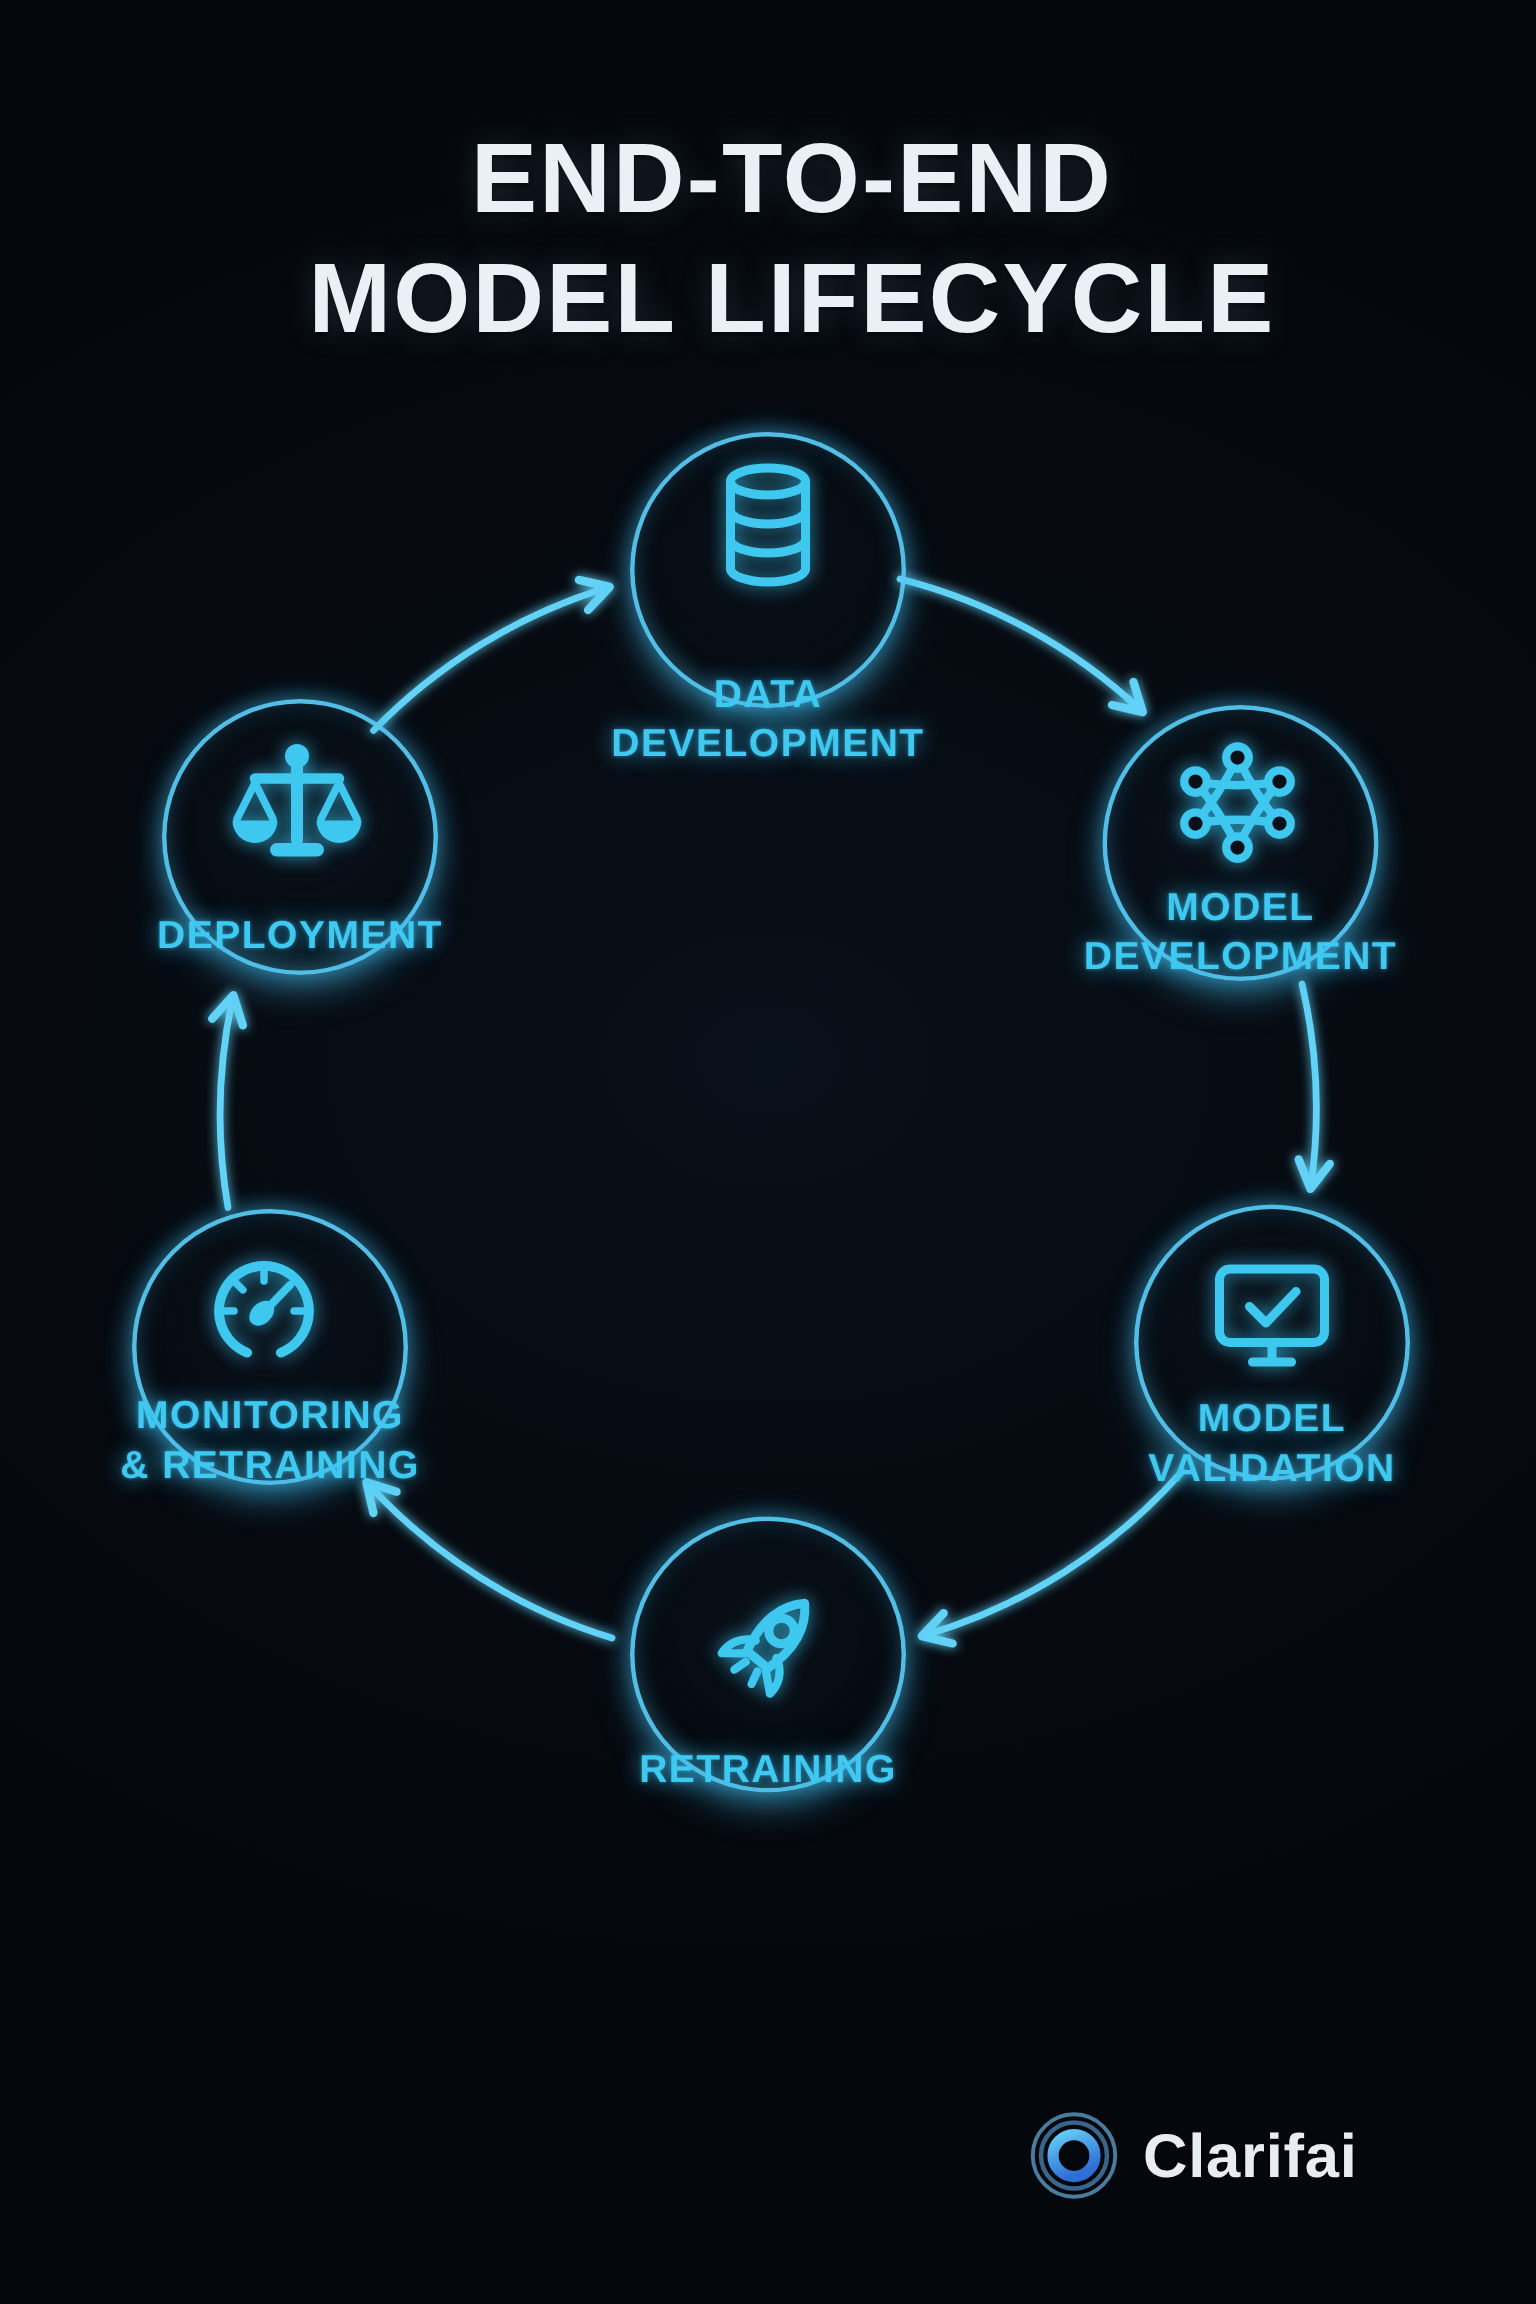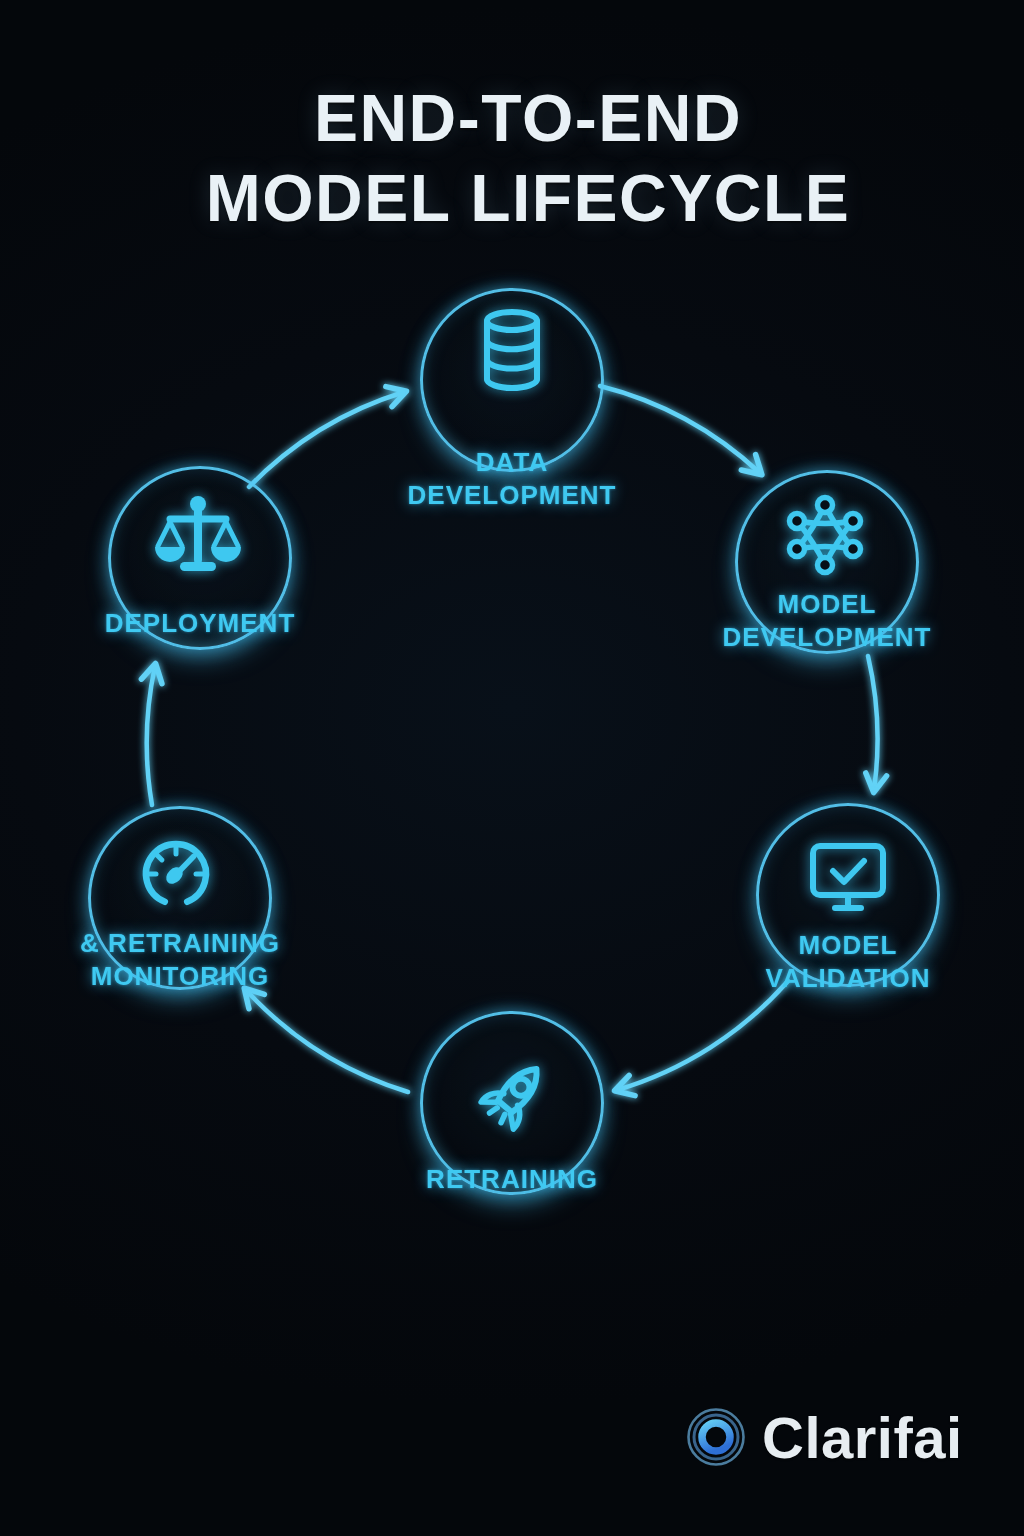--- a/index.html
+++ b/index.html
@@ -41,21 +41,21 @@
   .n-val{left:756px;top:803px;}         .n-val .icon{left:52px;top:38px;}       .n-val .label{top:126px;}
   .n-dep{left:420px;top:1011px;}        .n-dep .icon{left:48px;top:43px;}       .n-dep .label{top:152px;}
   .n-mon{left:88px;top:806px;}          .n-mon .icon{left:45px;top:30px;}       .n-mon .label{top:121px;}
   .n-gov{left:108px;top:466px;}         .n-gov .icon{left:45px;top:28px;}       .n-gov .label{top:141px;}
   .arrows{position:absolute;left:0;top:0;}
   .brand{
     position:absolute;left:686px;top:1404px;height:66px;
     display:flex;align-items:center;gap:16px;
   }
   .brand-name{
-    font-weight:700;font-size:58px;color:#e7edf1;letter-spacing:0.5px;
+    font-weight:700;font-size:41px;color:#e7edf1;letter-spacing:0.5px;
     text-shadow:0 1px 2px rgba(0,0,0,.8);
   }
 </style>
 </head>
 <body>
 
 <div class="canvas">
 
   <svg class="arrows" width="1024" height="1536" viewBox="0 0 1024 1536">
     <defs>
@@ -168,22 +168,22 @@
         <path d="M31.8 65.8 A30 30 0 1 1 54.2 65.8" stroke-width="6.5"></path>
         <path d="M16 38 H23" stroke-width="5"></path>
         <path d="M23.2 18.2 L28.9 23.9" stroke-width="5"></path>
         <path d="M43 10.5 V18" stroke-width="5"></path>
         <path d="M70 38 H63" stroke-width="5"></path>
         <path d="M47 34.5 L60.5 20.5" stroke-width="5.5"></path>
       </g>
       <ellipse cx="41.5" cy="39.5" rx="9.5" ry="6.8" transform="rotate(-45 41.5 39.5)" fill="#3ec8f0"></ellipse>
     </svg>
     <div class="label">
+      <span>MONITORING</span>
       <span>&amp; RETRAINING</span>
-      <span>MONITORING</span>
     </div>
   </div>
 
   <div class="node n-gov">
     <div class="ring"></div>
     <svg class="icon" width="90" height="88" viewBox="0 0 90 88">
       <circle cx="45" cy="10" r="8" fill="#3ec8f0"></circle>
       <g fill="none" stroke="#3ec8f0" stroke-linecap="round">
         <path d="M45 14 V66" stroke-width="8"></path>
         <path d="M17 25 H73" stroke-width="7"></path>

